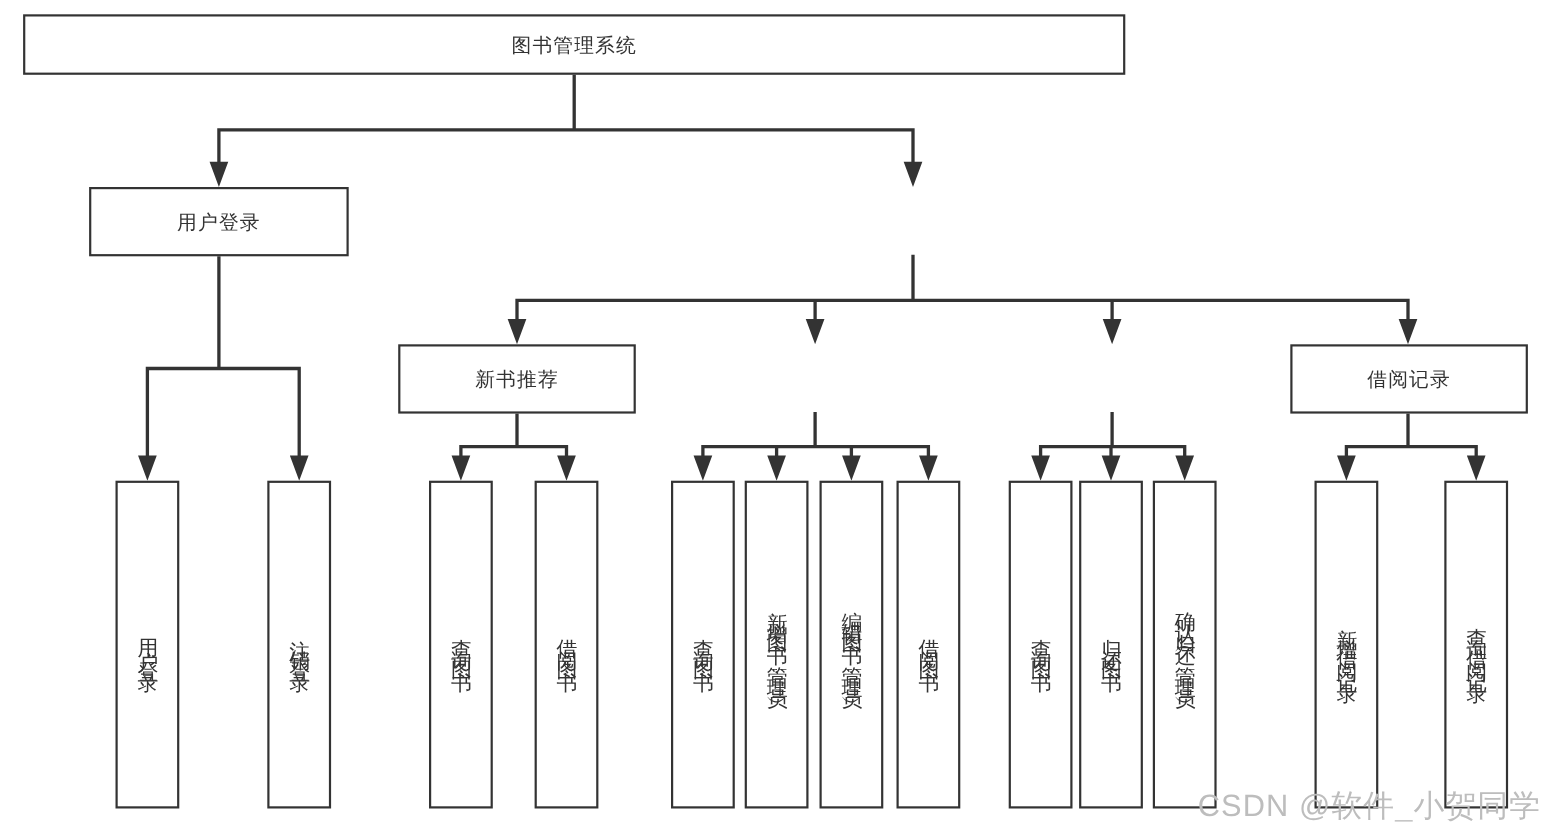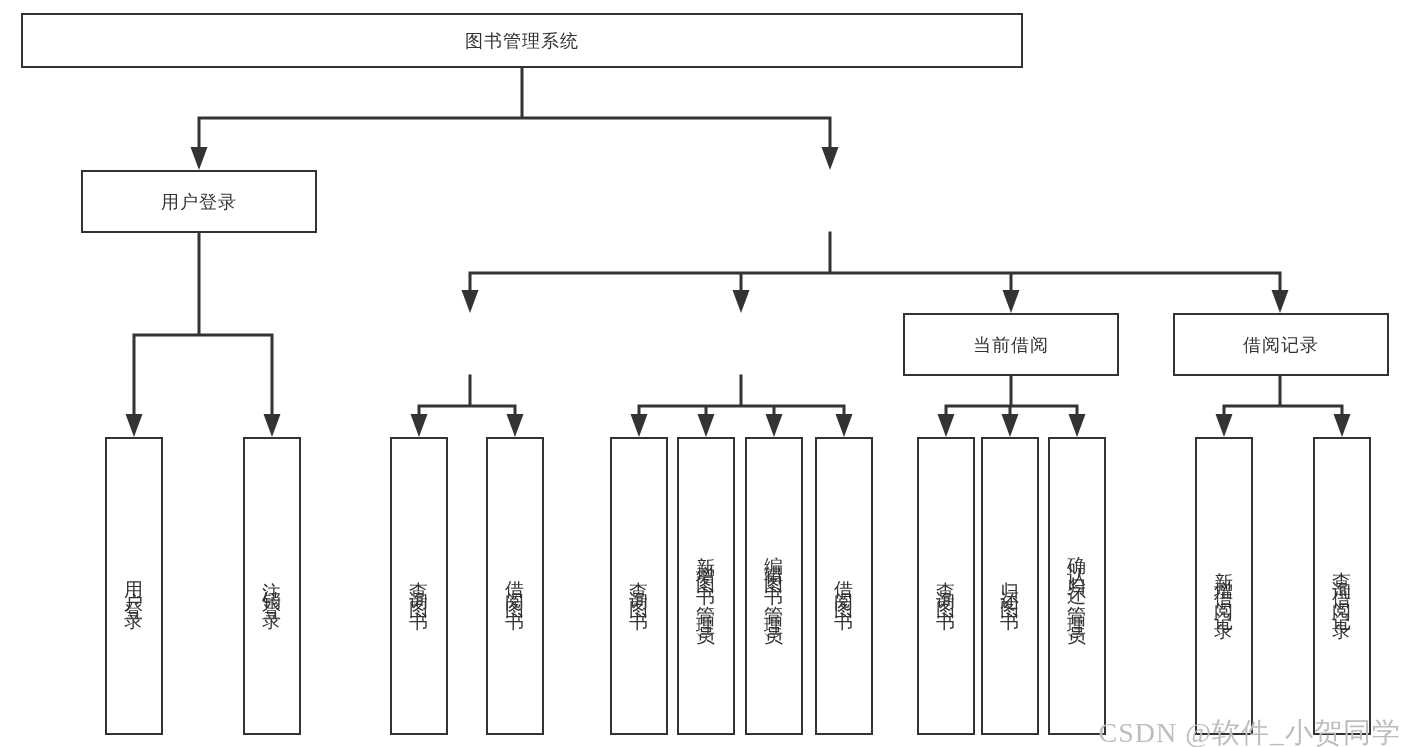--- a/index.html
+++ b/index.html
@@ -8,21 +8,21 @@
     --text:#333333;
     --wm:#bdbdbd;
     --bg:#ffffff;
   }
   html,body{margin:0;padding:0;background:#fff;}
   .canvas{
     position:relative;
     width:1405px;height:747px;
     background:var(--bg);
     overflow:hidden;
-    font-family:Liberation Serif, serif;
+    font-family:Liberation Sans, sans-serif;
     color:var(--text);
   }
   .connectors{position:absolute;left:0;top:0;z-index:0;}
   .box{
     position:absolute;
     box-sizing:border-box;
     background:#fff;
     border:2.5px solid var(--border);
     display:flex;align-items:center;justify-content:center;
     z-index:1;
@@ -85,21 +85,21 @@
              M1001.5 414 L1018.5 414 L1010 437 Z
              M1068.5 414 L1085.5 414 L1077 437 Z
              M1215.5 414 L1232.5 414 L1224 437 Z
              M1333.5 414 L1350.5 414 L1342 437 Z"></path>
   </svg>
 
   <div class="box hbox root">图书管理系统</div>
 
   <div class="box hbox l2" style="left:81px">用户登录</div>
 
-  <div class="box hbox l3" style="left:903px">当前借阅</div>
+  <div class="box hbox l3" style="left:362px">新书推荐</div>
   <div class="box hbox l3" style="left:1173px">借阅记录</div>
 
   <div class="box leaf" style="left:105px">
     <span class="vtext">用户登录</span>
   </div>
   <div class="box leaf" style="left:243px">
     <span class="vtext">注销登录</span>
   </div>
 
   <div class="box leaf" style="left:390px">

